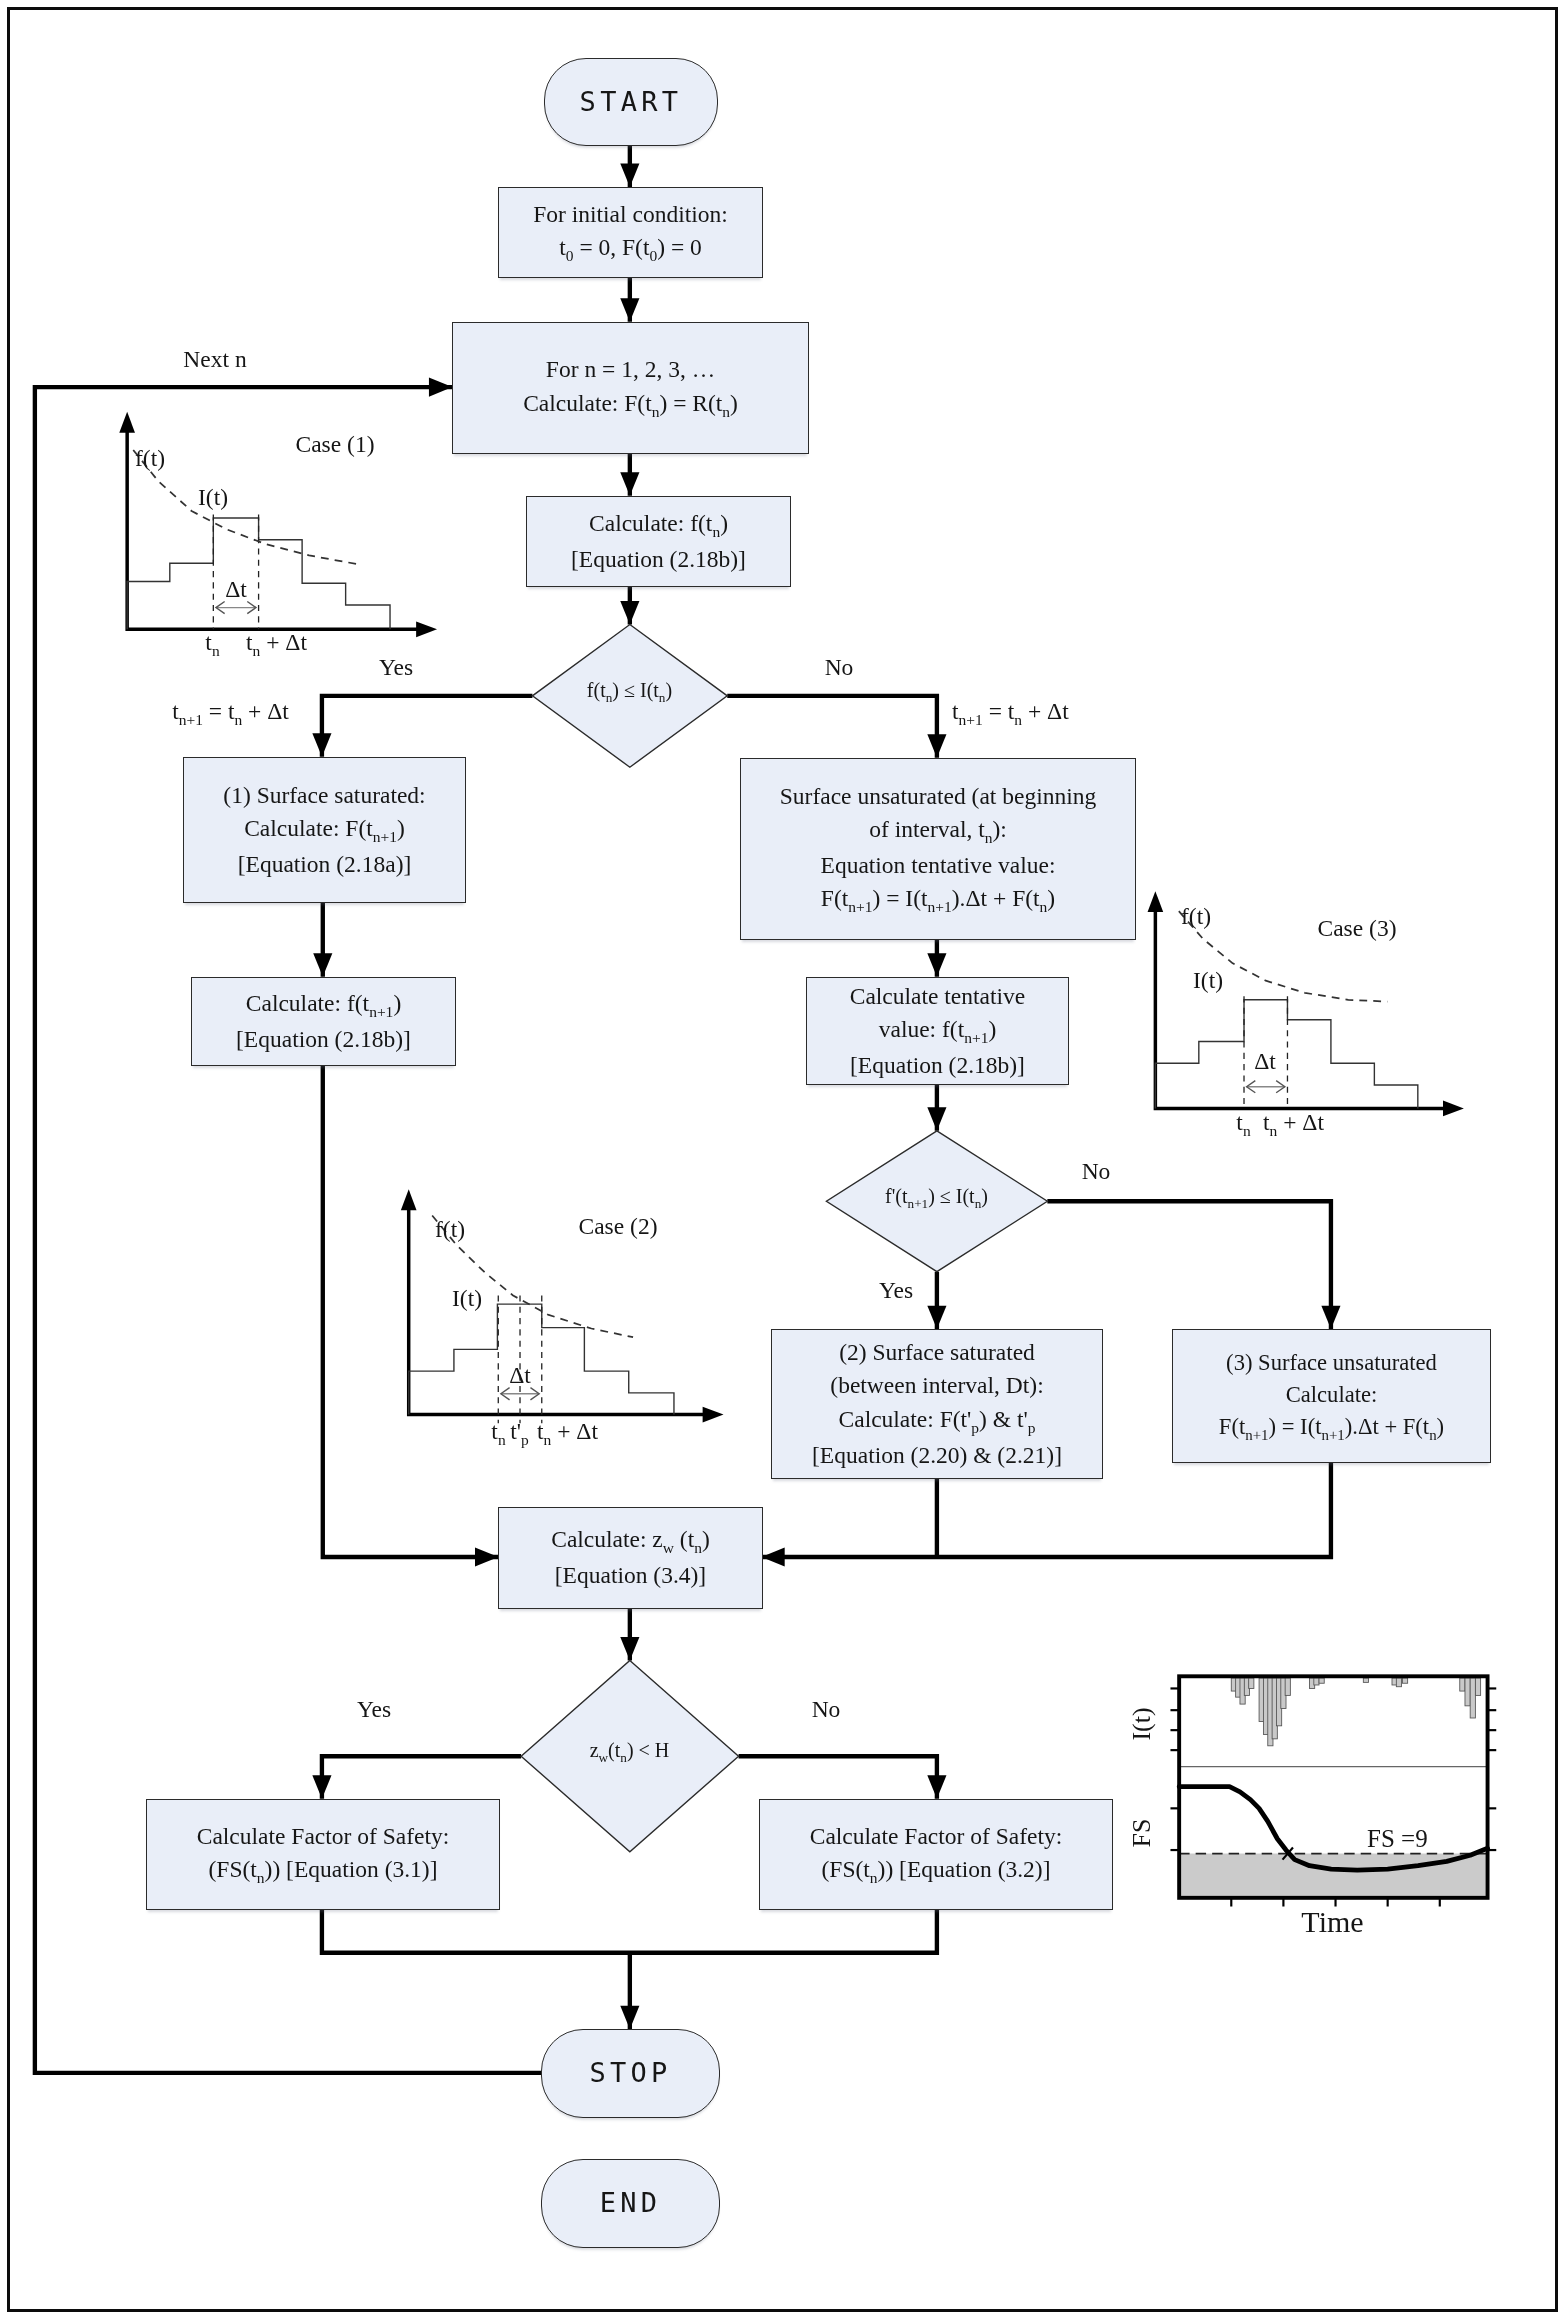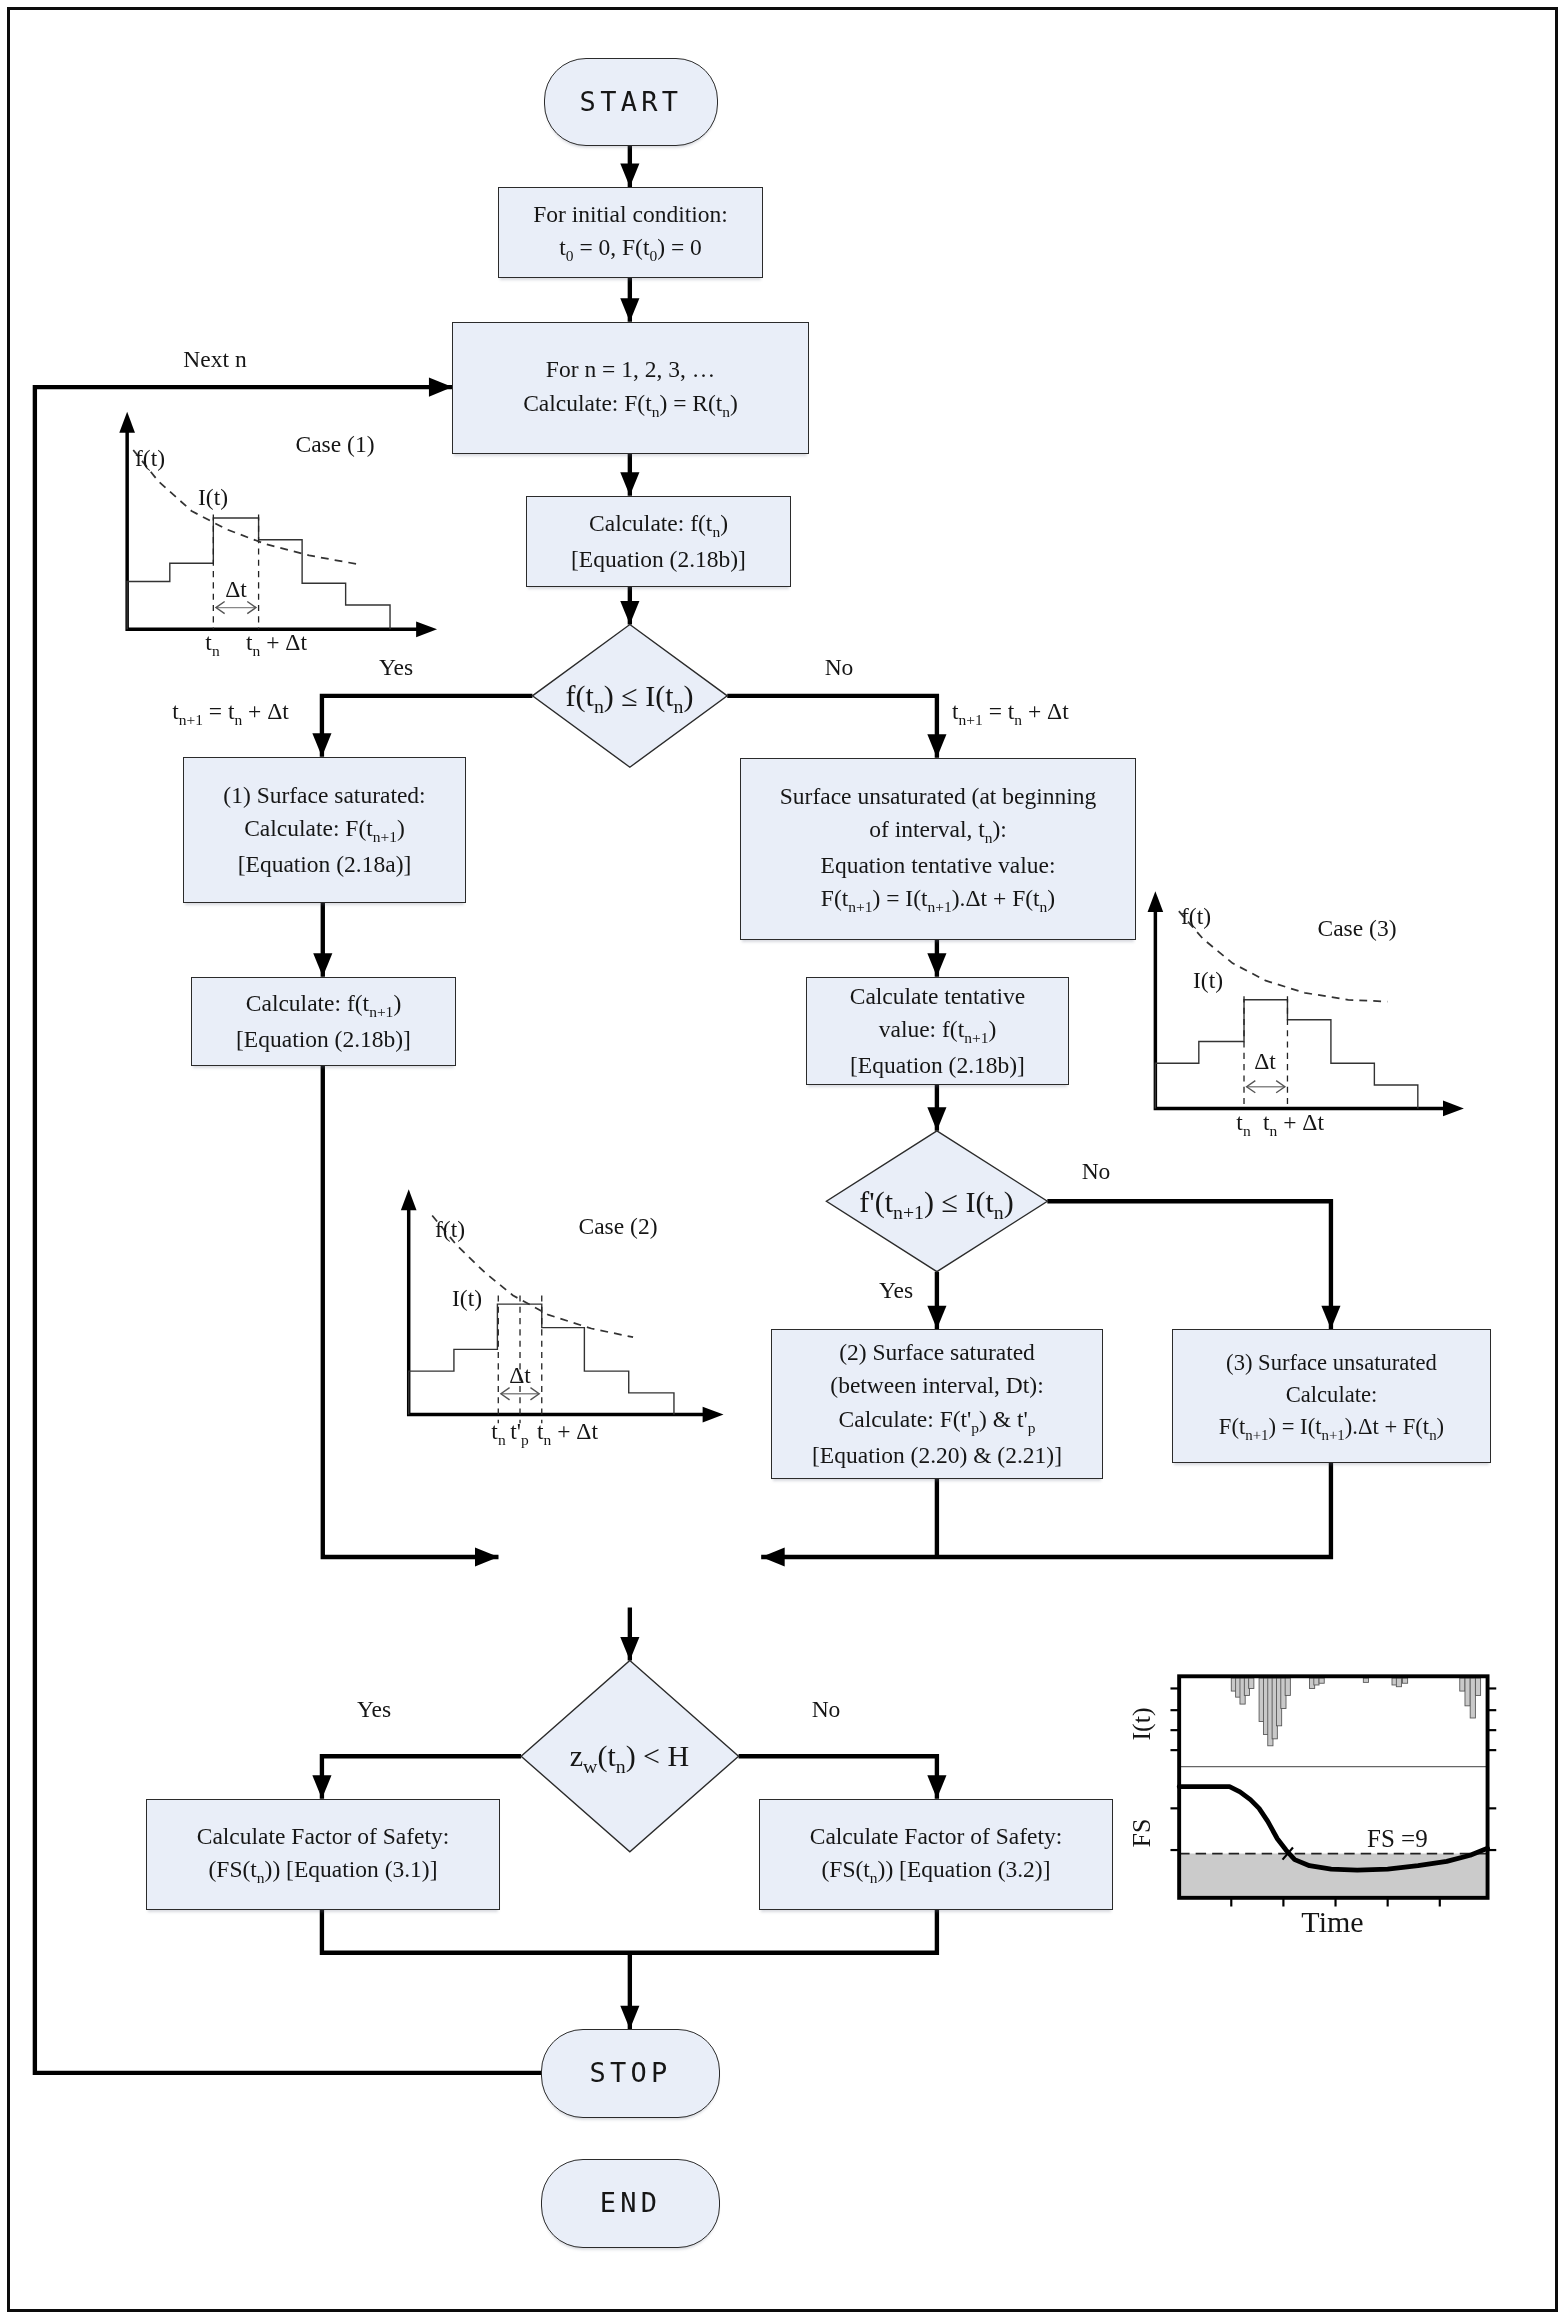--- a/index.html
+++ b/index.html
@@ -7,21 +7,21 @@
   #canvas { position:relative; width:1565px; height:2319px; background:#ffffff; overflow:hidden; }
   #frame { position:absolute; left:7px; top:7px; right:7px; bottom:7px; border:3.5px solid #0c0c0c; pointer-events:none; }
   svg.layer { position:absolute; left:0; top:0; }
   .node { position:absolute; background:#e9eef8; border:1.4px solid #2b2b2b;
           display:flex; flex-direction:column; justify-content:center; align-items:center;
           text-align:center; font-size:23.5px; box-shadow:0 3.5px 2.6px -1.7px rgba(110,120,140,.28); }
   .terminal { border-radius:42px; font-family:"DejaVu Sans Mono","Liberation Mono",monospace;
               font-size:27px; letter-spacing:4.3px; }
   .tline { line-height:1.42; white-space:nowrap; }
   .lbl { position:absolute; font-size:23.5px; line-height:1.15; white-space:nowrap; }
-  .dlabel { position:absolute; font-size:30px; text-align:center; }
+  .dlabel { position:absolute; font-size:20px; text-align:center; }
   .ctr { text-align:center; }
   .rot { transform:rotate(-90deg); transform-origin:center center; text-align:center; }
   sub { font-size:66%; }
 </style>
 </head>
 <body>
 
 <div id="canvas">
   <div id="frame"></div>
 
@@ -125,20 +125,24 @@
     <div class="tline">Calculate: F(t'<sub>p</sub>) &amp; t'<sub>p</sub></div>
     <div class="tline">[Equation (2.20) &amp; (2.21)]</div>
   </div>
 
   <div class="node" style="left:1172px;top:1329px;width:317px;height:132px;font-size:22.6px;">
     <div class="tline">(3) Surface unsaturated</div>
     <div class="tline">Calculate:</div>
     <div class="tline">F(t<sub>n+1</sub>) = I(t<sub>n+1</sub>).Δt + F(t<sub>n</sub>)</div>
   </div>
 
+  <div class="node" style="left:498px;top:1507px;width:263px;height:100px;">
+    <div class="tline">Calculate: z<sub>w</sub> (t<sub>n</sub>)</div>
+    <div class="tline">[Equation (3.4)]</div>
+  </div>
 
   <div class="dlabel" style="left:534px;top:1739px;width:191px;">z<sub>w</sub>(t<sub>n</sub>) &lt; H</div>
 
   <div class="node" style="left:146px;top:1799px;width:352px;height:109px;">
     <div class="tline">Calculate Factor of Safety:</div>
     <div class="tline">(FS(t<sub>n</sub>)) [Equation (3.1)]</div>
   </div>
 
   <div class="node" style="left:759px;top:1799px;width:352px;height:109px;">
     <div class="tline">Calculate Factor of Safety:</div>

